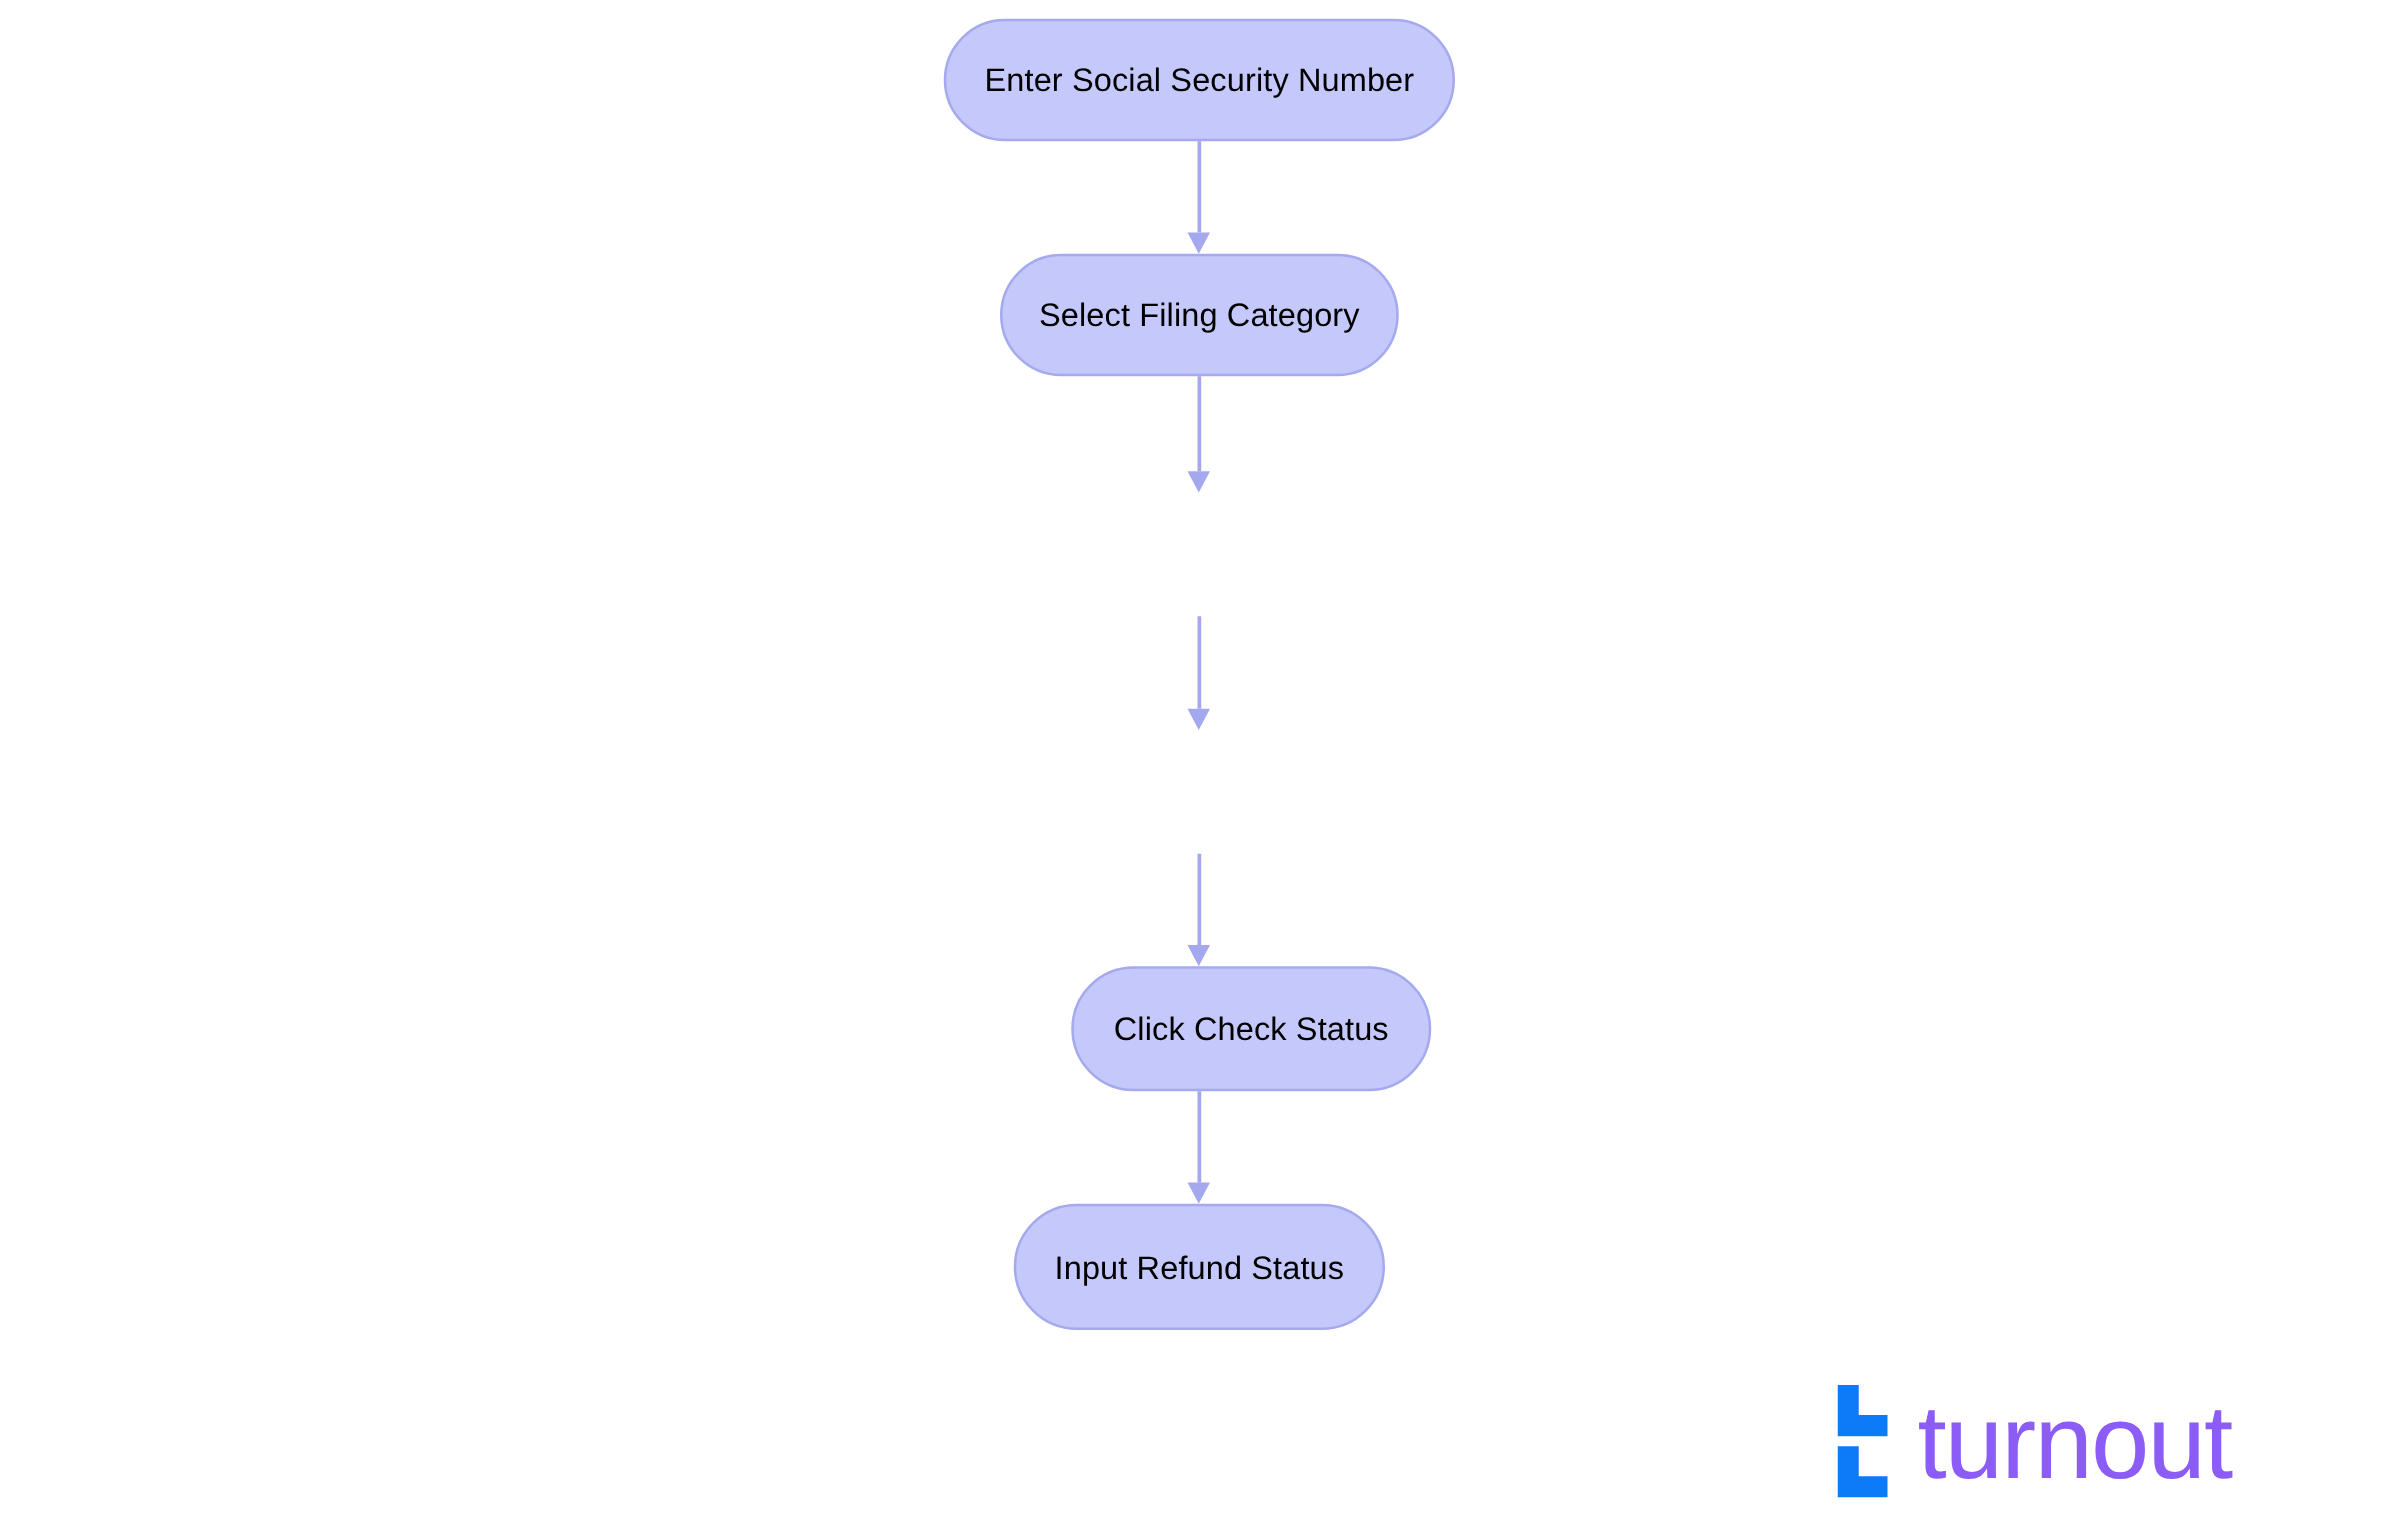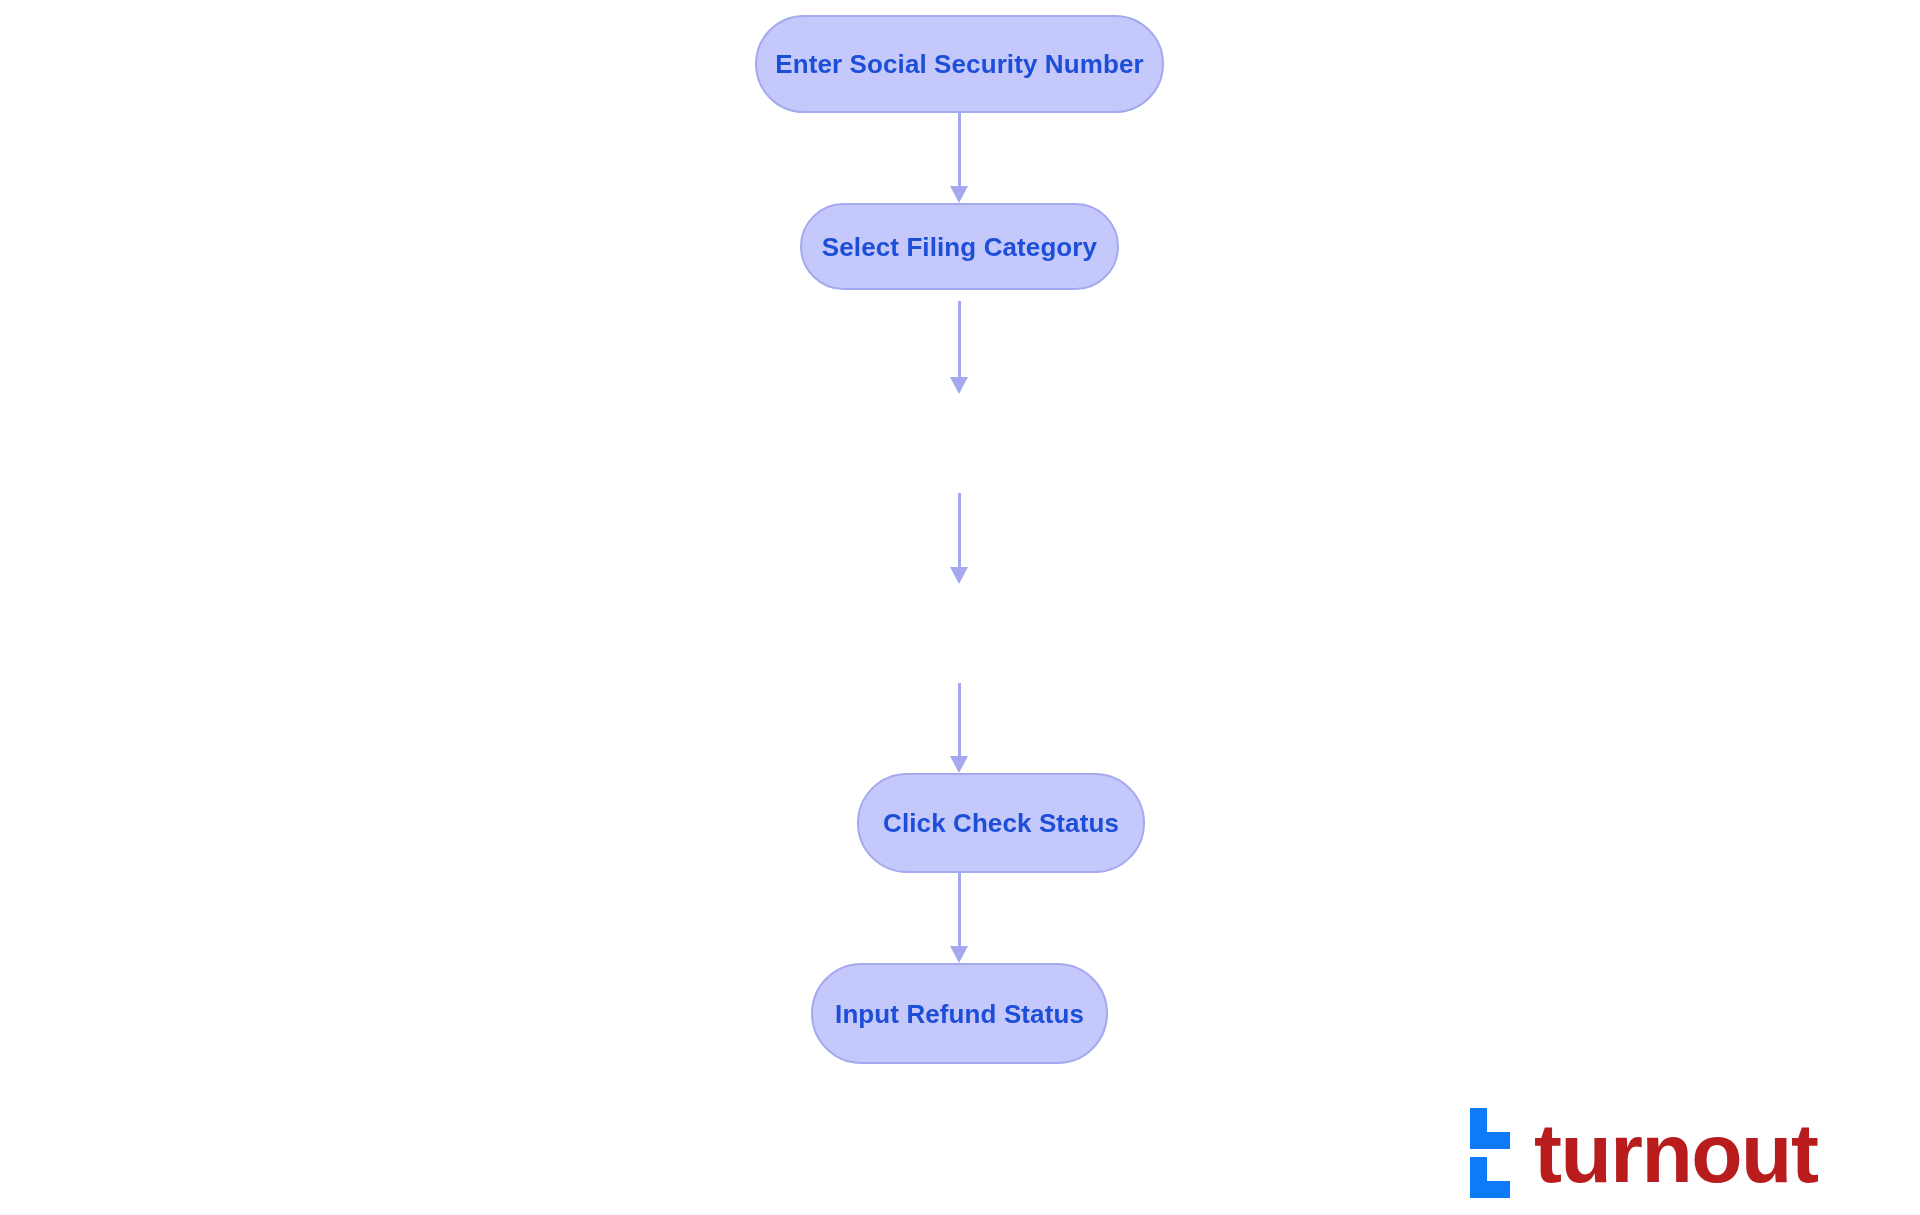--- a/index.html
+++ b/index.html
@@ -32,28 +32,27 @@
     border-radius: 999px;
     color: #2b2bd4;
     font-size: 26px;
     font-weight: 400;
     letter-spacing: 0.1px;
     line-height: 1;
     white-space: nowrap;
     user-select: none;
   }
   .node-label {
-    color: #1d4ed8;
+    color: #000000;
     pointer-events: none;
-    font-weight: bold;
   }
 
   
   #node-0 { left: 755px;  top: 15px;   width: 409px; height: 98px; }
-  #node-1 { left: 800px;  top: 203px;  width: 319px; height: 87px; }
+  #node-1 { left: 800px;  top: 203px;  width: 319px; height: 98px; }
   #node-2 { left: 683px;  top: 394px;  width: 485px; height: 99px; }
   #node-3 { left: 837px;  top: 584px;  width: 246px; height: 99px; }
   #node-4 { left: 857px;  top: 773px;  width: 288px; height: 100px; }
   #node-5 { left: 811px;  top: 963px;  width: 297px; height: 101px; }
 
   
   .connector {
     position: absolute;
     left: 959px;
     width: 0;
@@ -107,23 +106,23 @@
   }
   #brand-mark {
     width: 44px;
     height: 90px;
     flex: none;
     display: block;
   }
   #brand-word {
     font-family: "Liberation Sans", sans-serif;
     font-size: 84px;
-    font-weight: 700;
+    font-weight: 400;
     letter-spacing: -1.5px;
-    color: #b91c1c;
+    color: #8b5cf6;
     line-height: 0.86;
     white-space: nowrap;
   }
 </style>
 </head>
 <body>
 
 <div id="canvas">
 
   <div class="node" id="node-0">

